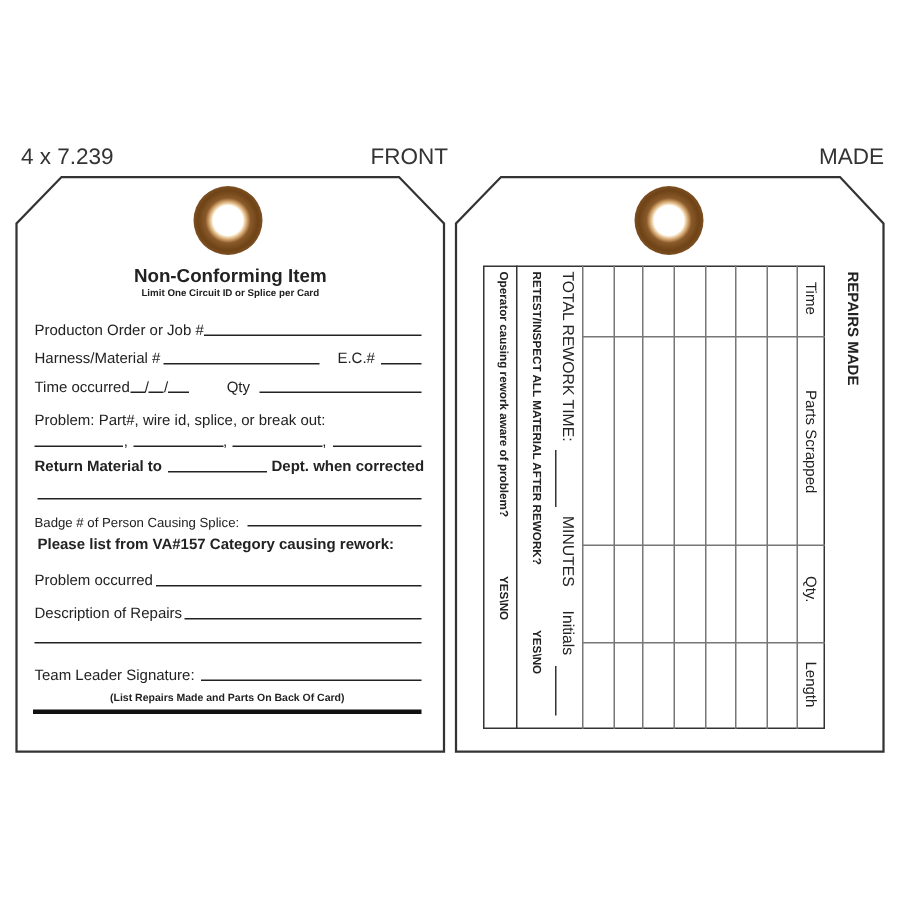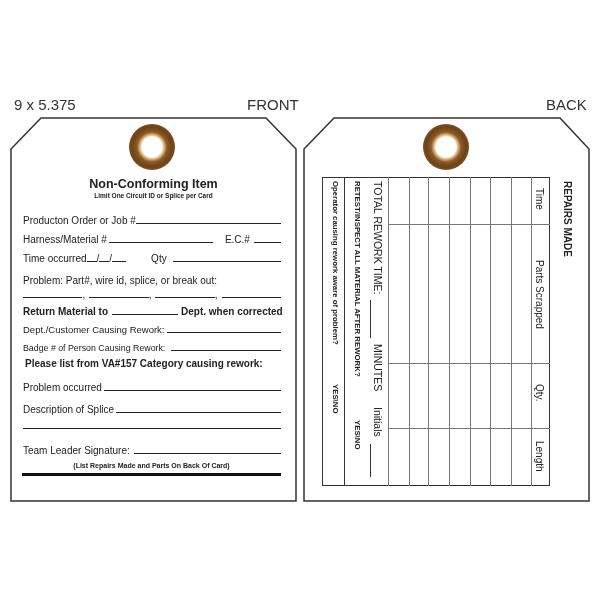--- a/index.html
+++ b/index.html
@@ -27,23 +27,23 @@
   .vl { position:absolute; top:177px; height:309px; width:0; border-left:1px solid #777; }
   .vl.dark { border-left:1.5px solid #333; }
   .hl { position:absolute; left:388px; width:162px; height:0; border-top:1px solid #777; }
   .rot { position:absolute; transform-origin:0 0; transform:rotate(90deg); white-space:nowrap; }
   .rot-lbl { font-size:10px; color:#222; }
   .rot-b { font-weight:bold; }
 </style>
 </head>
 <body>
 
-<div class="abs label-top" style="left:14px;">9 x 5.375</div>
+<div class="abs label-top" style="left:14px;">4 x 7.239</div>
 <div class="abs label-top" style="left:247px;">FRONT</div>
-<div class="abs label-top" style="left:546px;">BACK</div>
+<div class="abs label-top" style="left:546px;">MADE</div>
 
 <svg class="outline" width="600" height="600">
   <polygon points="41,118 266,118 296,149 296,501 11,501 11,149" fill="#fff" stroke="#333" stroke-width="1.5"></polygon>
   <polygon points="334,118 560,118 589,149 589,501 304,501 304,149" fill="#fff" stroke="#333" stroke-width="1.5"></polygon>
 </svg>
 
 <div class="grommet" style="left:129px; top:124px;"></div>
 <div class="grommet" style="left:423px; top:124px;"></div>
 
 <div class="abs title">Non-Conforming Item</div>
@@ -95,40 +95,39 @@
 
 <div class="row bold" style="top:303px;">
   <span class="t">Return Material to</span>
   <span class="sp" style="width:4px;"></span>
   <span class="fixed" style="width:66px;"></span>
   <span class="sp" style="width:3px;"></span>
   <span class="t">Dept. when corrected</span>
 </div>
 
 <div class="row" style="top:321px; font-size:9.5px;">
-  <span class="t">Dept./Customer Causing Rework:</span>
   <span class="line" style="margin-left:2px;"></span>
 </div>
 
 <div class="row" style="top:339px; font-size:8.8px;">
-  <span class="t">Badge # of Person Causing Rework:</span>
+  <span class="t">Badge # of Person Causing Splice:</span>
   <span class="line" style="margin-left:6px;"></span>
 </div>
 
 <div class="row bold" style="top:355px; left:25px; font-size:10px;">
   <span class="t">Please list from VA#157 Category causing rework:</span>
 </div>
 
 <div class="row" style="top:379px;">
   <span class="t">Problem occurred</span>
   <span class="line" style="margin-left:2px;"></span>
 </div>
 
 <div class="row" style="top:401px;">
-  <span class="t">Description of Splice</span>
+  <span class="t">Description of Repairs</span>
   <span class="line" style="margin-left:2px;"></span>
 </div>
 
 <div class="row" style="top:417px;">
   <span class="line"></span>
 </div>
 
 <div class="row" style="top:442px;">
   <span class="t">Team Leader Signature:</span>
   <span class="line" style="margin-left:4px;"></span>

